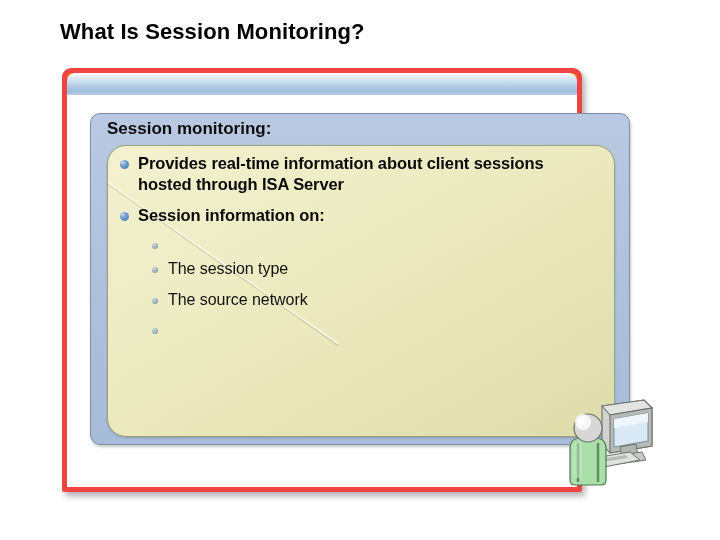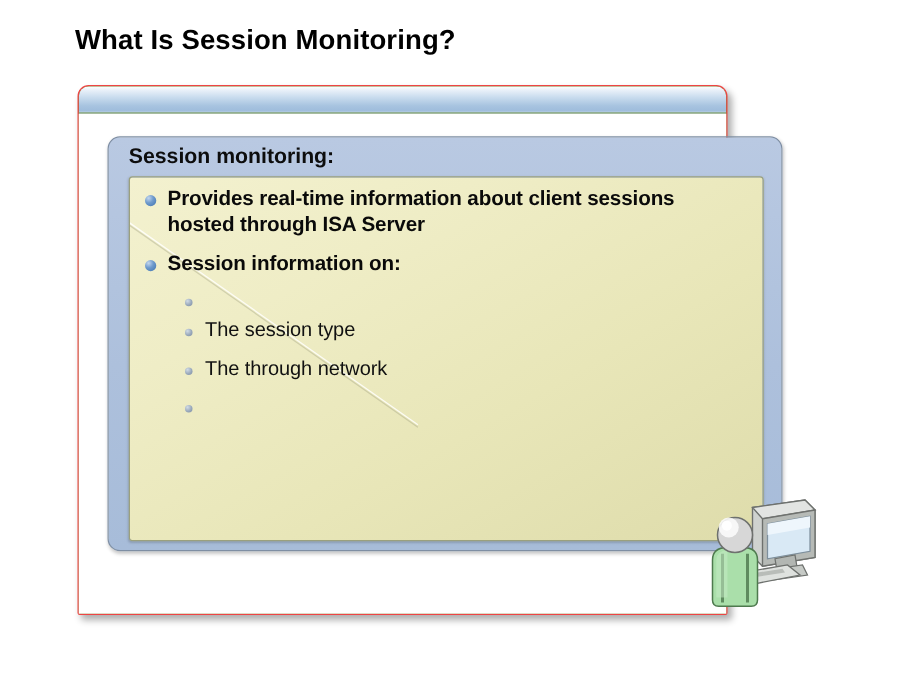--- a/index.html
+++ b/index.html
@@ -27,22 +27,22 @@
     white-space: nowrap;
   }
 
   
   .window-frame {
     position: absolute;
     left: 62px;
     top: 68px;
     width: 520px;
     height: 424px;
-    background: #4d7c0f;
-    border: 1px solid #ef4444;
+    background: #f97316;
+    border: 5px solid #ef4444;
     border-radius: 9px 9px 2px 2px;
     box-shadow: 3px 4px 6px rgba(0,0,0,0.32);
     box-sizing: border-box;
   }
   .window-titlebar {
     position: absolute;
     left: 0;
     top: 0;
     right: 0;
     height: 21px;
@@ -95,21 +95,21 @@
     top: 31px;
     width: 508px;
     height: 292px;
     box-sizing: border-box;
     background: linear-gradient(150deg,
         #f3f1cf 0%,
         #efedc6 28%,
         #e8e6b8 62%,
         #dedcab 100%);
     border: 1px solid #9aa07e;
-    border-radius: 3px;
+    border-radius: 19px;
     overflow: hidden;
     box-shadow: 0 1px 2px rgba(0,0,0,0.18);
   }
   .cream-streak {
     position: absolute;
     left: -40px;
     top: 8px;
     width: 330px;
     height: 1px;
     background: rgba(255,255,255,0.85);
@@ -213,21 +213,21 @@
             </div>
             <div class="bullet-row level2">
               <span class="glyph-l2"></span>
             </div>
             <div class="bullet-row level2">
               <span class="glyph-l2"></span>
               <span class="text-l2">The session type</span>
             </div>
             <div class="bullet-row level2">
               <span class="glyph-l2"></span>
-              <span class="text-l2">The through network</span>
+              <span class="text-l2">The source network</span>
             </div>
             <div class="bullet-row level2">
               <span class="glyph-l2"></span>
             </div>
           </div>
       </div>
 
     </div>
   </div>
 </div>

